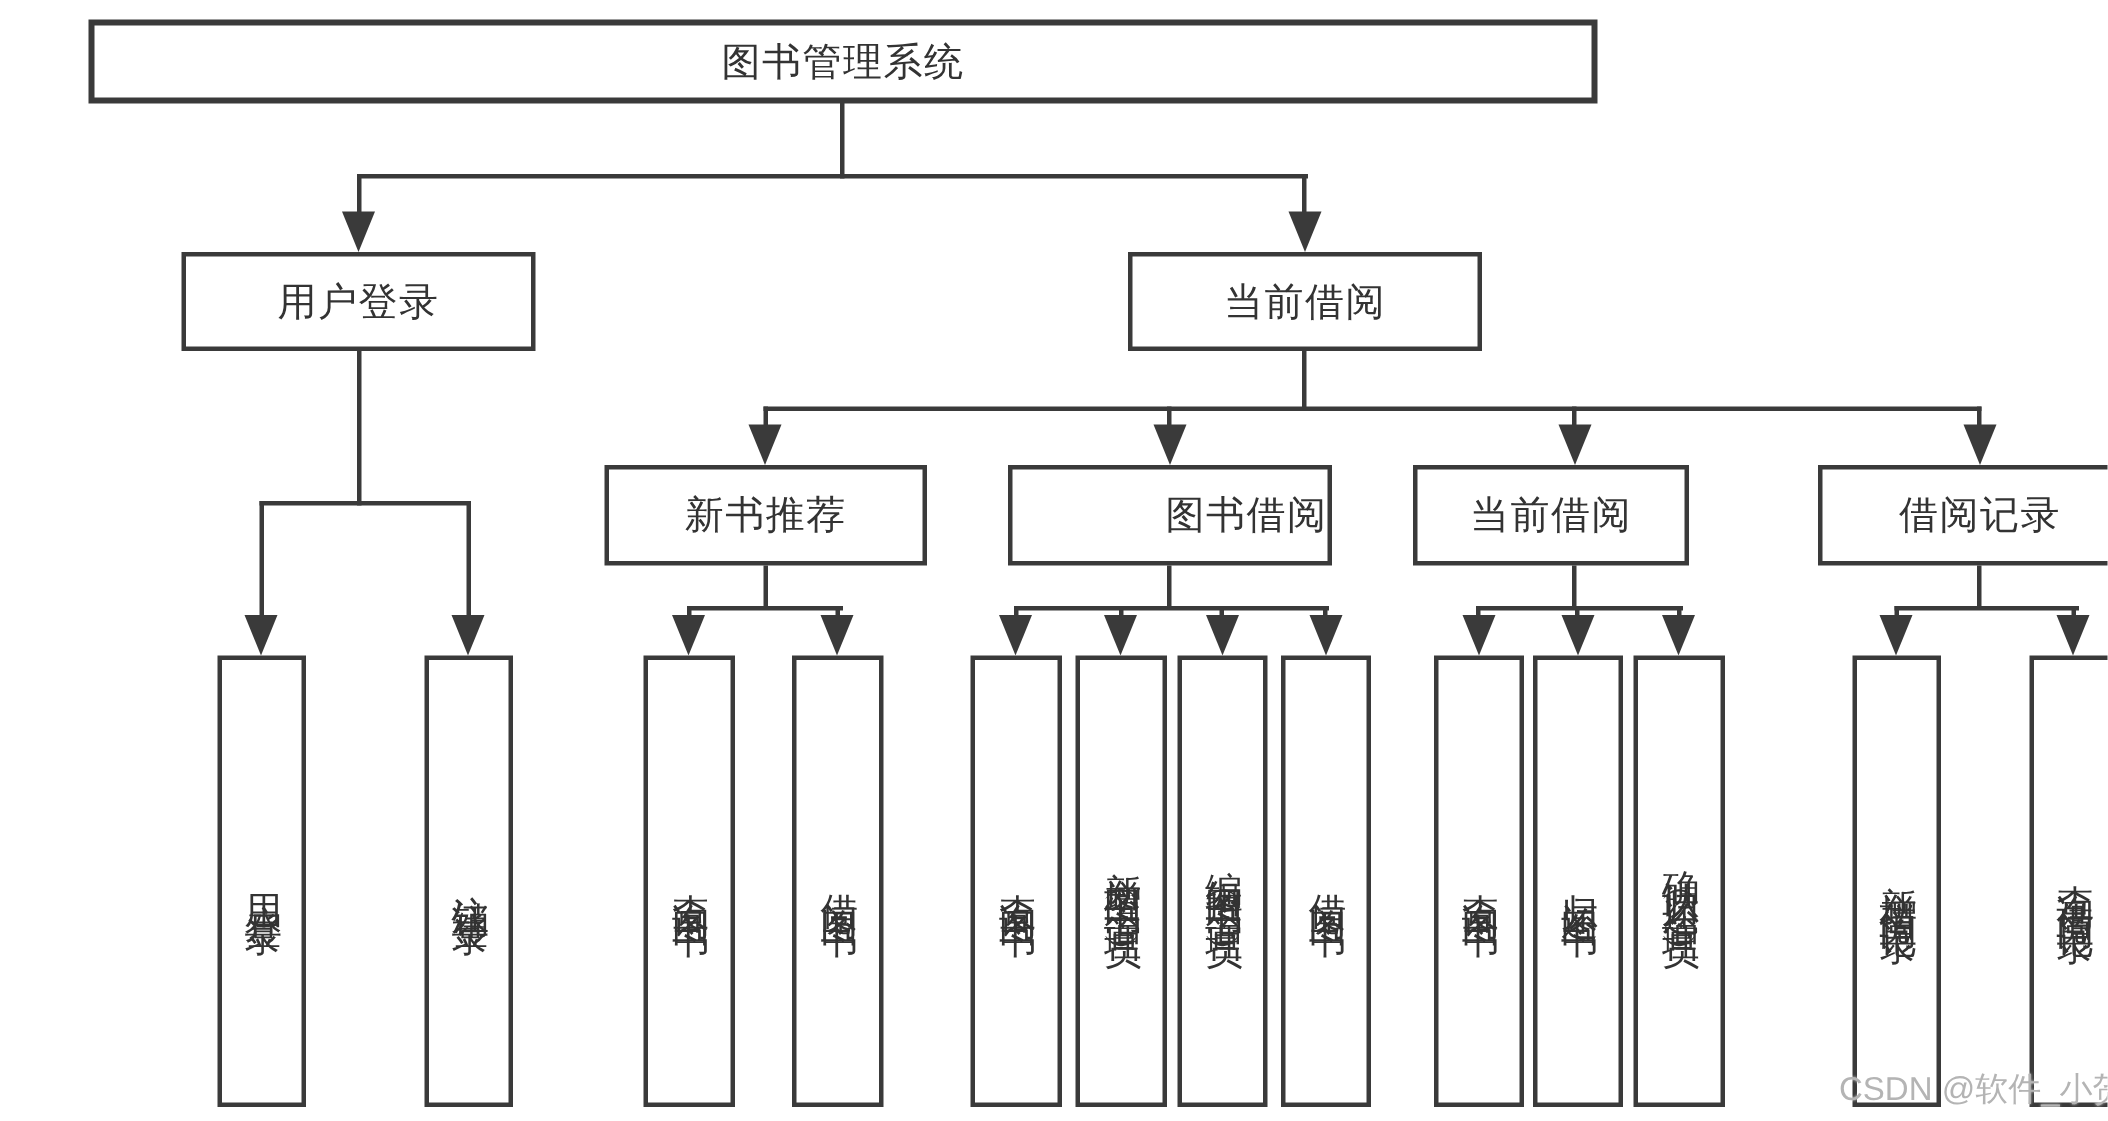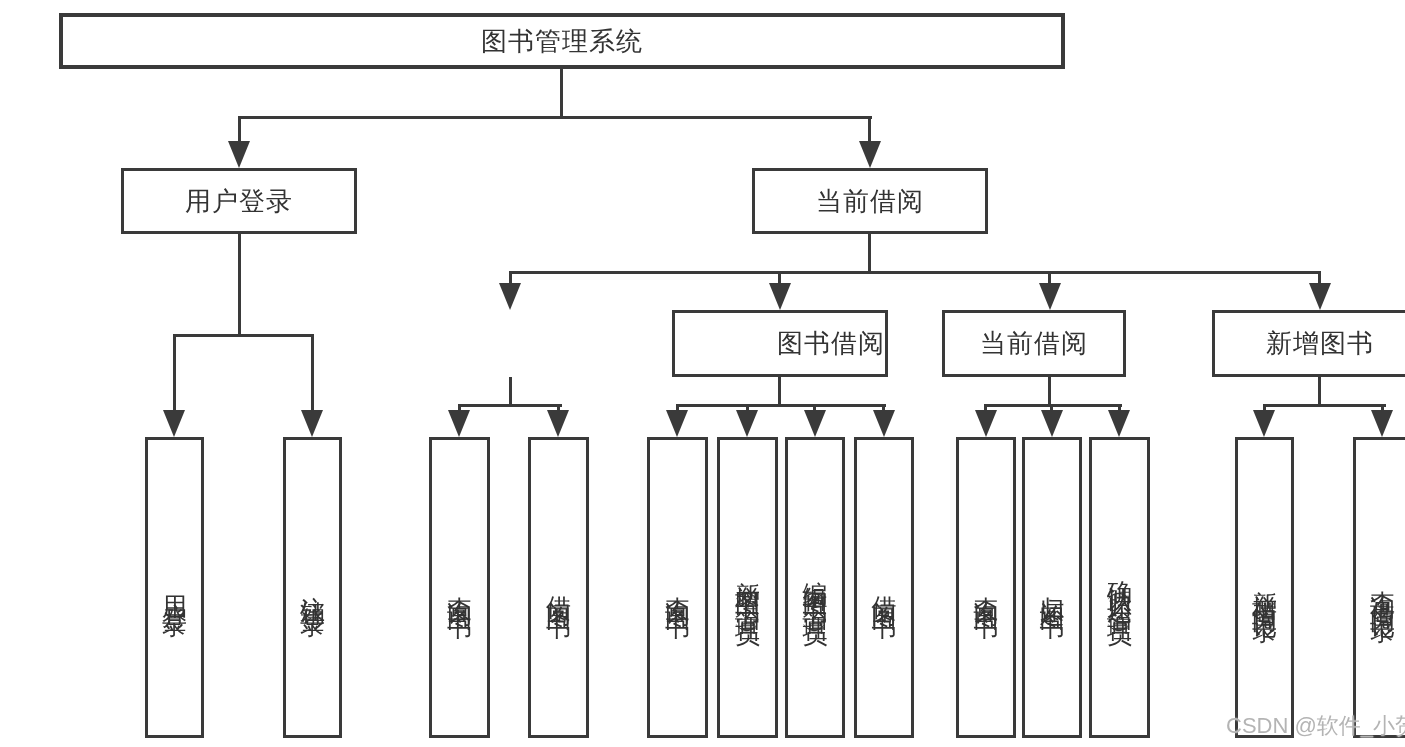--- a/index.html
+++ b/index.html
@@ -42,28 +42,31 @@
     <span>图书管理系统</span>
   </div>
 
   <div class="hbox" style="left:81px;top:168px;width:236px;height:66px;">
     <span>用户登录</span>
   </div>
   <div class="hbox" style="left:712px;top:168px;width:236px;height:66px;">
     <span>当前借阅</span>
   </div>
 
+  <div class="hbox" style="left:363px;top:310px;width:215px;height:67px;">
+    <span>新书推荐</span>
+  </div>
   <div class="hbox" style="left:632px;top:310px;width:216px;height:67px;justify-content:flex-end;">
     <span>图书借阅</span>
   </div>
   <div class="hbox" style="left:902px;top:310px;width:184px;height:67px;">
     <span>当前借阅</span>
   </div>
   <div class="hbox" style="left:1172px;top:310px;width:216px;height:67px;">
-    <span>新增图书</span>
+    <span>借阅记录</span>
   </div>
 
   <div class="vbox" style="left:105px;top:437px;width:59px;height:301px;">
     <span class="vtext">用户登录</span>
   </div>
   <div class="vbox" style="left:243px;top:437px;width:59px;height:301px;">
     <span class="vtext">注销登录</span>
   </div>
 
   <div class="vbox" style="left:389px;top:437px;width:61px;height:301px;">

